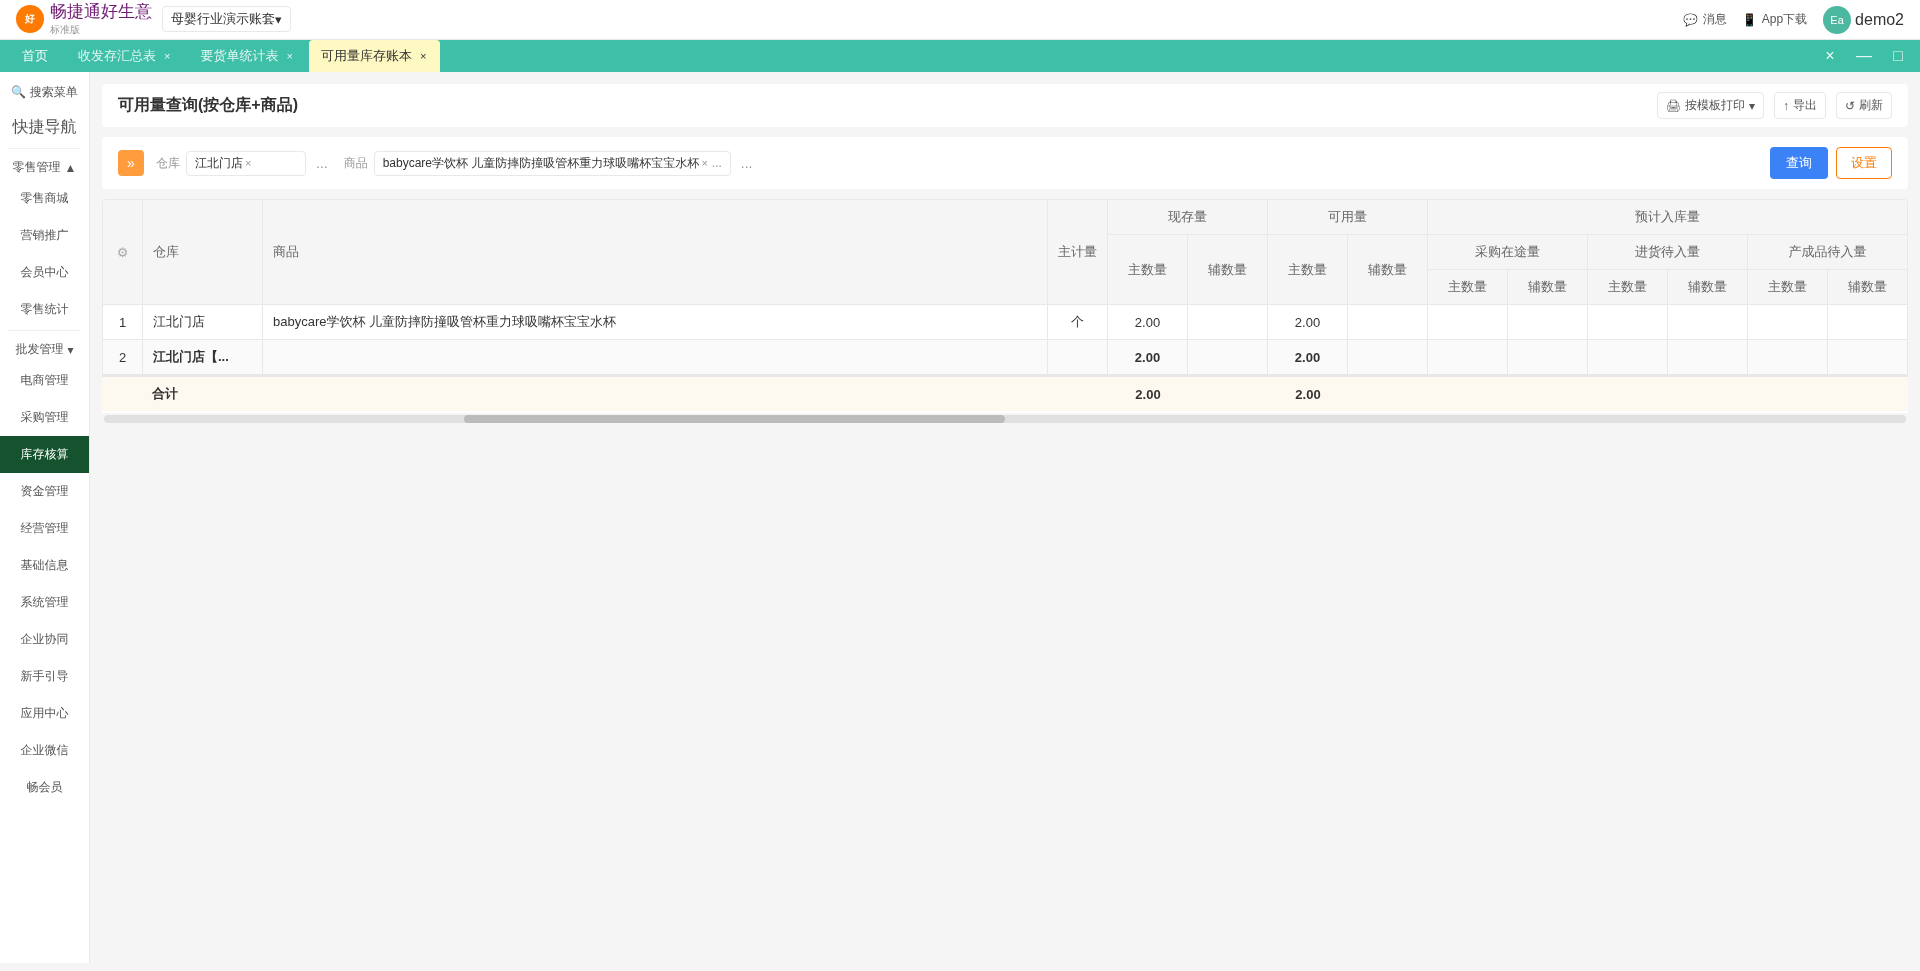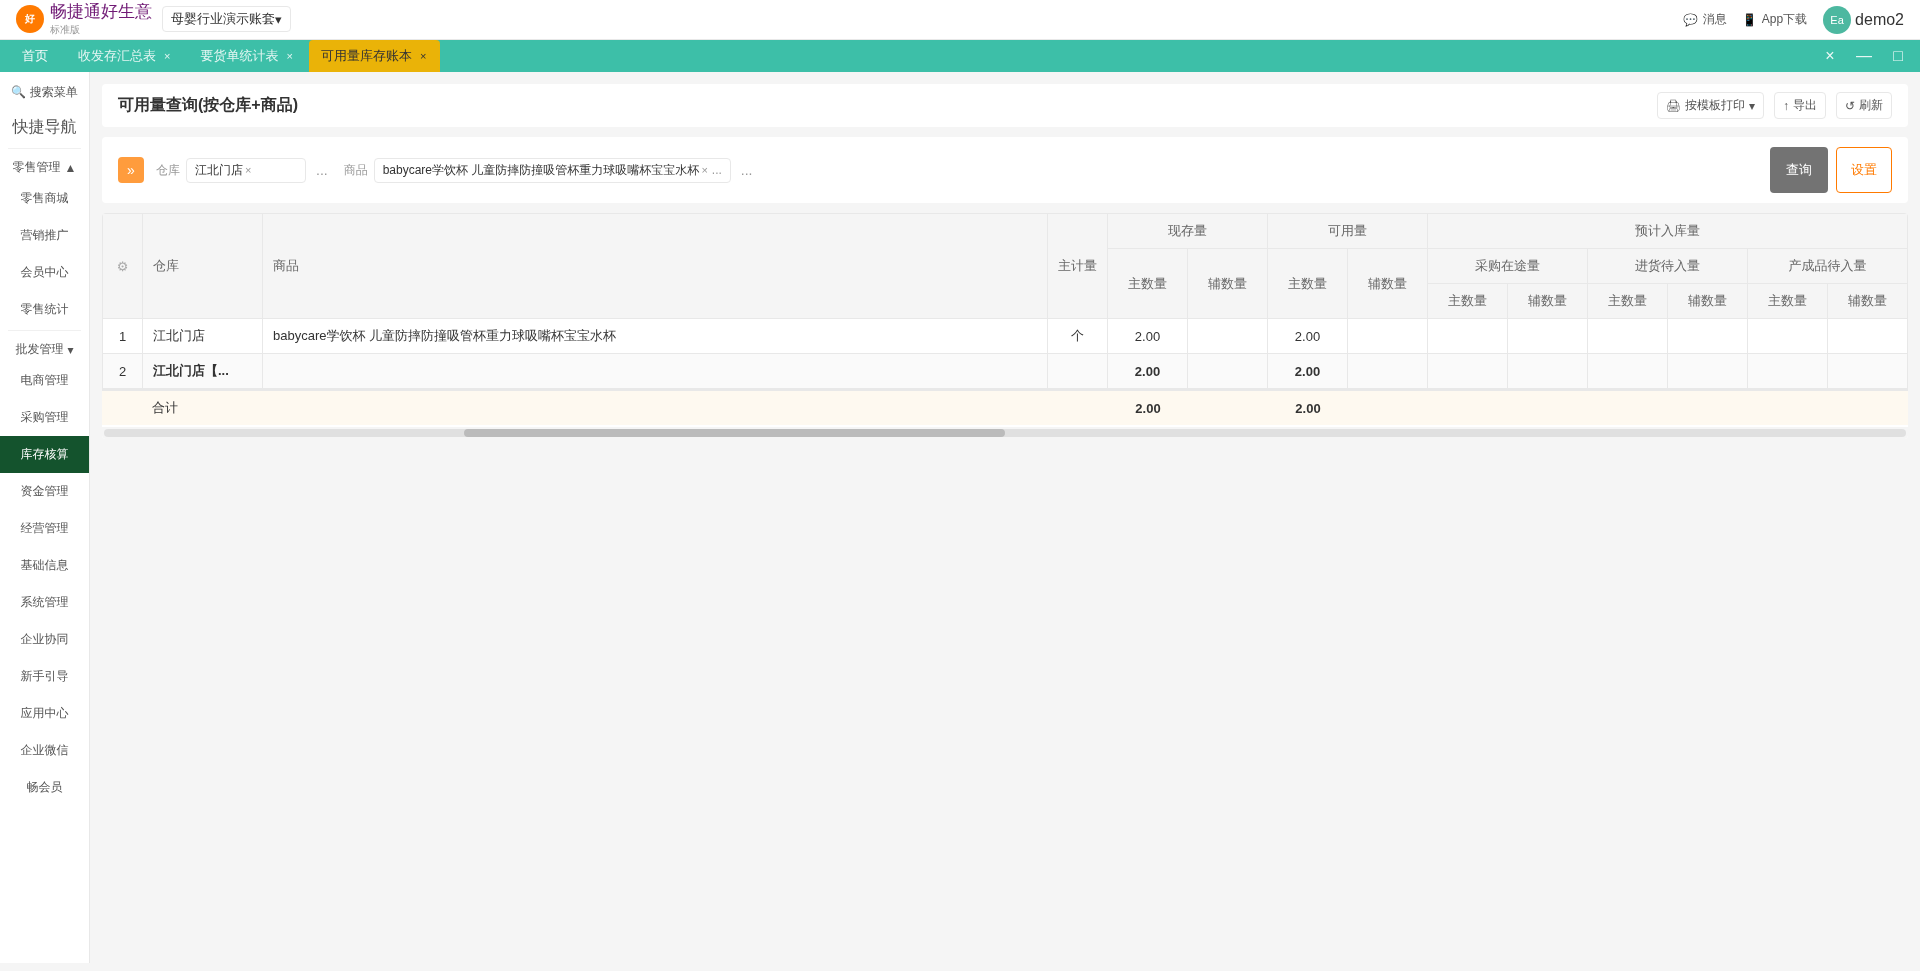--- a/index.html
+++ b/index.html
@@ -41,21 +41,21 @@
       display: flex;
       align-items: center;
       gap: 6px;
       font-size: 13px;
       color: rgba(255,255,255,0.85);
       cursor: pointer;
       border-radius: 4px 4px 0 0;
       position: relative;
       white-space: nowrap;
     }
-    .nav-tab.active { background: #eab308; color: #333; border-radius: 4px 4px 0 0; padding-left: 12px; }
+    .nav-tab.active { background: #fef9c3; color: #333; border-radius: 4px 4px 0 0; padding-left: 12px; }
     .nav-tab .close-x { font-size: 11px; color: inherit; margin-left: 2px; }
     .nav-tab-home { background: transparent; color: rgba(255,255,255,0.95); }
     .nav-right { margin-left: auto; display: flex; gap: 6px; }
     .nav-icon-btn { width: 28px; height: 28px; display: flex; align-items: center; justify-content: center; color: rgba(255,255,255,0.9); cursor: pointer; font-size: 16px; }
 
     
     .main-layout { display: flex; height: calc(971px - 80px); }
 
     
     .sidebar {
@@ -131,21 +131,21 @@
       display: flex; align-items: center; gap: 4px;
       border: 1px solid #e8e8e8; border-radius: 4px;
       padding: 3px 8px; min-width: 120px; max-width: 400px; flex-wrap: wrap;
       background: #fff;
     }
     .filter-tag { font-size: 12px; color: #333; display: flex; align-items: center; gap: 2px; }
     .filter-tag-close { color: #999; cursor: pointer; font-size: 11px; }
     .filter-more { color: #999; font-size: 12px; cursor: pointer; }
     .filter-ellipsis { color: #999; font-size: 14px; cursor: pointer; margin: 0 4px; }
     .filter-actions { margin-left: auto; display: flex; gap: 8px; }
-    .btn-query { background: #737373; color: #fff; border: none; border-radius: 4px; padding: 14px 16px; font-size: 13px; cursor: pointer; }
+    .btn-query { background: #3b82f6; color: #fff; border: none; border-radius: 4px; padding: 7px 16px; font-size: 13px; cursor: pointer; }
     .btn-settings { background: #fff; color: #ff7a00; border: 1px solid #ff7a00; border-radius: 4px; padding: 5px 14px; font-size: 13px; cursor: pointer; }
 
     
     .table-container { background: #fff; border-radius: 4px; overflow: hidden; }
     .data-table { width: 100%; border-collapse: collapse; font-size: 13px; }
     .data-table th {
       background: #f5f5f5;
       color: #666;
       padding: 8px 10px;
       border: 1px solid #e8e8e8;
@@ -449,21 +449,21 @@
             <td></td>
             <td></td>
             <td></td>
           </tr>
         </tbody>
       </table>
 
       <div style="background:#fef9f0; border-top:2px solid #e8e8e8; display:flex; align-items:center; padding:8px 0; font-size:13px; color:#333;">
 
         <div style="width:40px; min-width:40px;"></div>
-        <div style="width:120px; min-width:120px; padding:0 10px; font-weight:normal;">合计</div>
+        <div style="width:120px; min-width:120px; padding:0 10px; font-weight:bold;">合计</div>
         <div style="flex:1;"></div>
         <div style="width:80px; min-width:80px; text-align:center; font-weight:bold;">2.00</div>
         <div style="width:80px; min-width:80px; text-align:center;"></div>
         <div style="width:80px; min-width:80px; text-align:center; font-weight:bold;">2.00</div>
         <div style="width:80px; min-width:80px; text-align:center;"></div>
         <div style="width:80px; min-width:80px;"></div>
         <div style="width:80px; min-width:80px;"></div>
         <div style="width:80px; min-width:80px;"></div>
         <div style="width:80px; min-width:80px;"></div>
         <div style="width:80px; min-width:80px;"></div>

